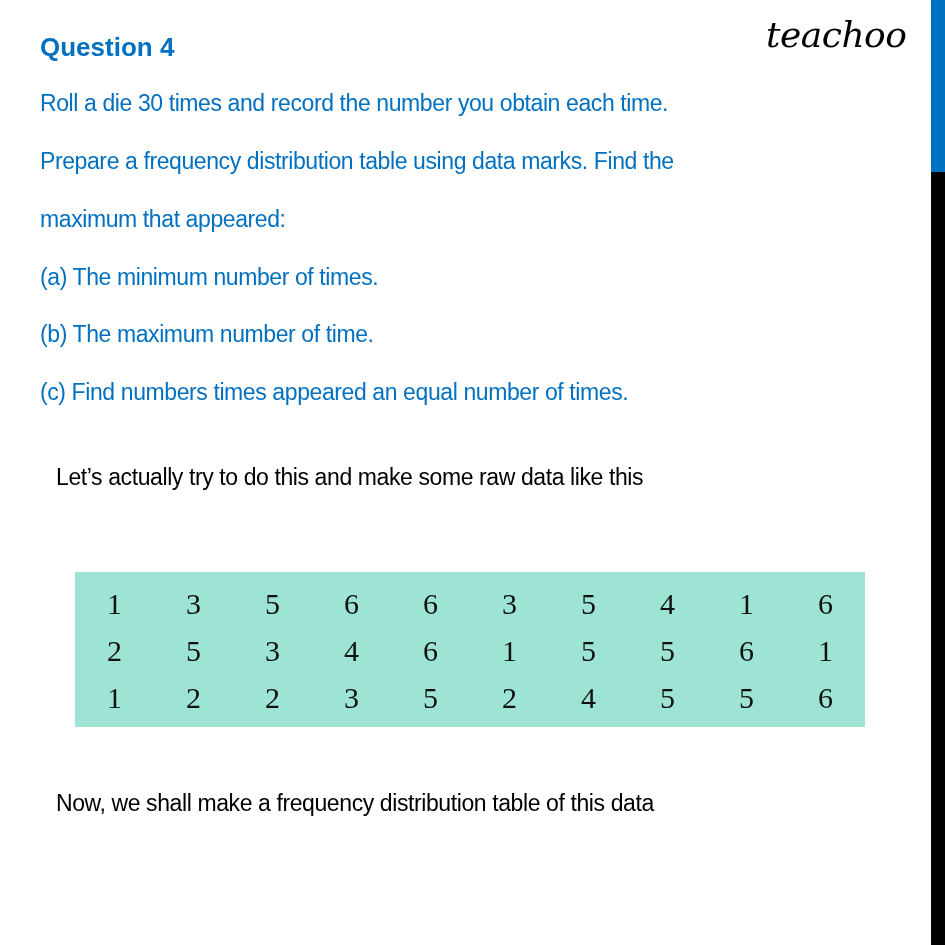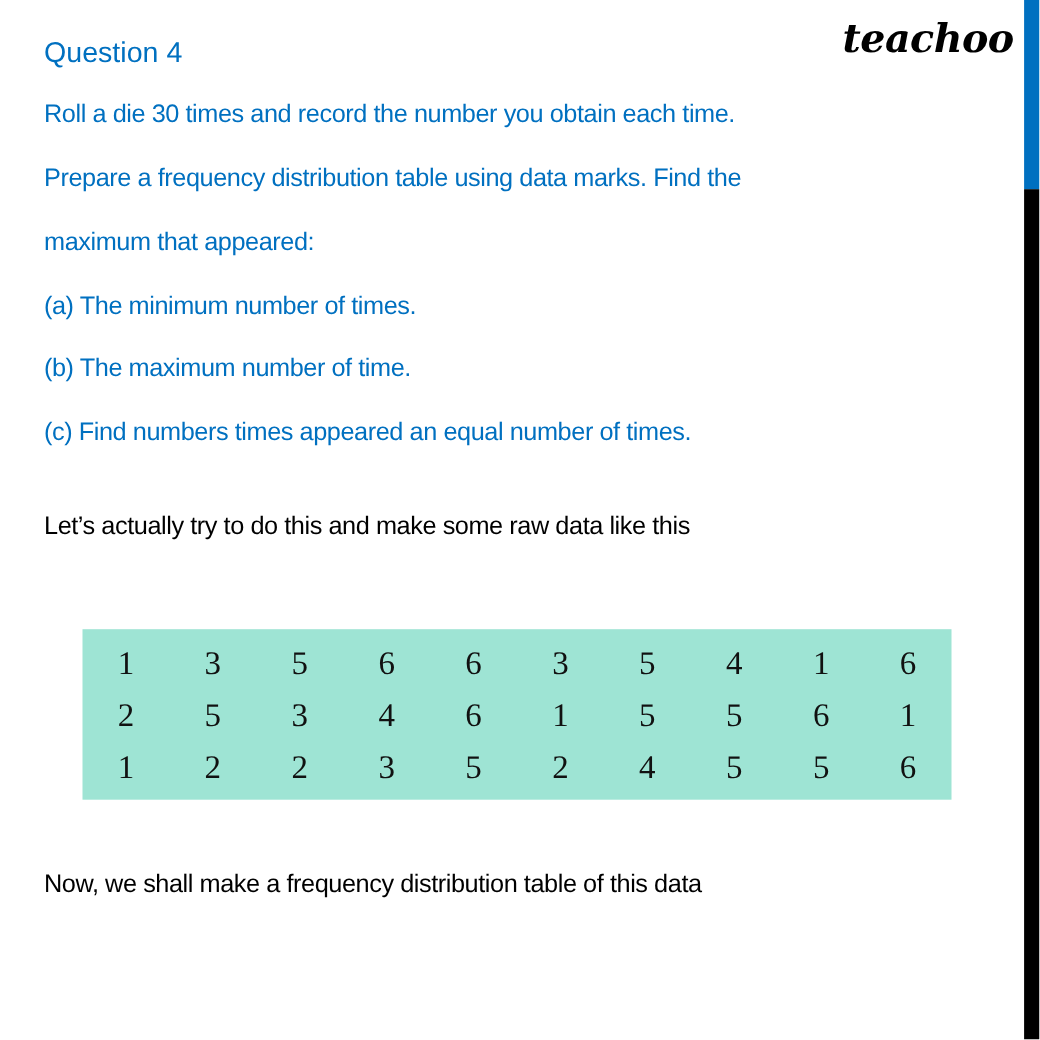--- a/index.html
+++ b/index.html
@@ -1,24 +1,24 @@
 <!DOCTYPE html>
 <html><head>
 <meta charset="utf-8">
 <style>
   html, body { margin:0; padding:0; }
   body { width:945px; height:945px; background:#ffffff; position:relative; overflow:hidden;
          font-family:"Liberation Sans", "DejaVu Sans", sans-serif; }
   .sidebar-blue { position:absolute; left:931px; top:0; width:14px; height:172px; background:#0070C0; }
   .sidebar-black { position:absolute; left:931px; top:172px; width:14px; height:773px; background:#000000; }
   .logo { position:absolute; left:766px; top:14px; font-family:"DejaVu Serif", serif; font-style:italic;
-          font-weight:bold; font-size:36px; color:#000; letter-spacing:-0.5px; }
-  .q-title { position:absolute; left:40px; top:32px; font-size:26px; font-weight:normal; color:#0070C0; }
+          font-weight:normal; font-size:36px; color:#000; letter-spacing:-0.5px; }
+  .q-title { position:absolute; left:40px; top:32px; font-size:26px; font-weight:bold; color:#0070C0; }
   .line { position:absolute; left:40px; font-size:23px; color:#0070C0; white-space:nowrap; letter-spacing:-0.4px; }
-  .black { color:#000; }
+  .black { color:#000;margin-left:16px; }
   .raw-table { position:absolute; left:75px; top:572px; width:790px; height:155px; background:#9EE4D4; }
   .raw-grid { position:absolute; left:0; top:8px; width:100%; }
   .raw-row { display:flex; height:47px; align-items:center; }
   .raw-cell { flex:1; text-align:center; font-family:"Liberation Serif", "DejaVu Serif", serif;
               font-size:30px; color:#111; }
 </style>
 </head>
 <body>
 
 <div class="sidebar-blue"></div>

